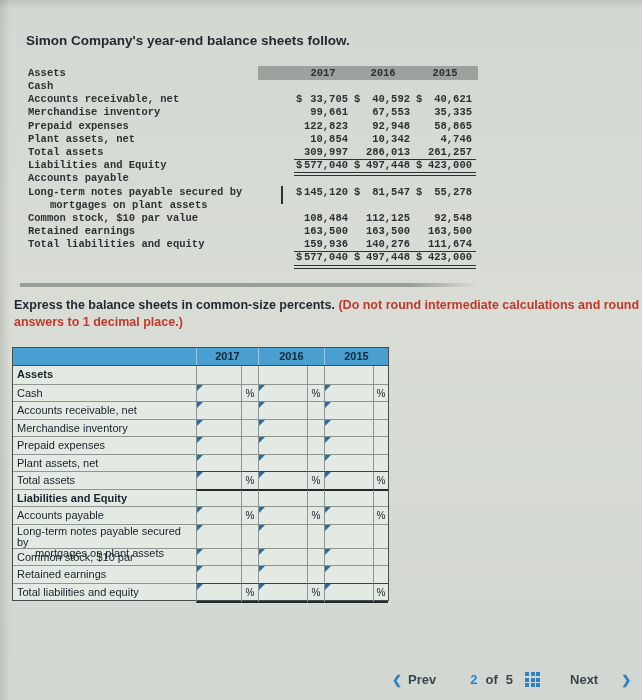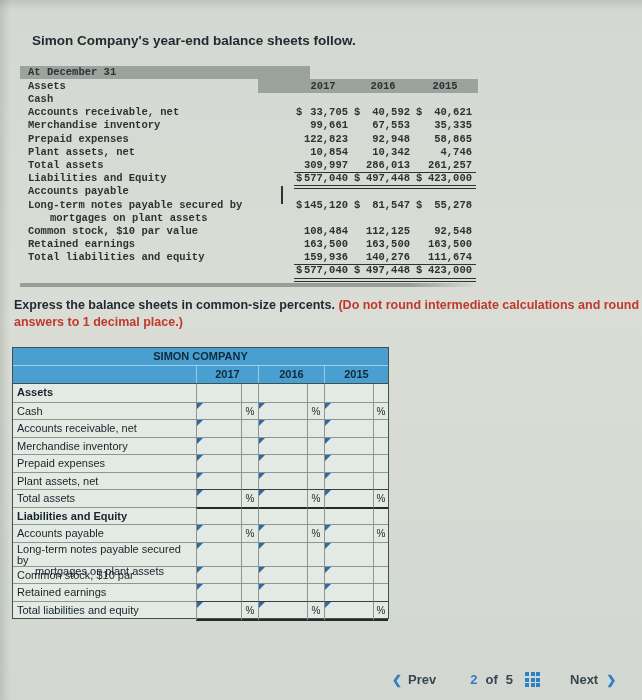--- a/index.html
+++ b/index.html
@@ -3,21 +3,21 @@
 <meta charset="utf-8">
 <style>
   html,body{margin:0;padding:0;}
   body{width:642px;height:700px;background:#d5d9d3;font-family:"Liberation Sans",sans-serif;}
   .page{position:relative;width:642px;height:700px;overflow:hidden;
         background:linear-gradient(180deg,#bfc4bf 0,#d3d8d2 10px,#d9ddd6 45%,#d3d7d1 100%);}
   .page::before{content:"";position:absolute;inset:0;pointer-events:none;
         background:linear-gradient(90deg,rgba(90,95,90,.18) 0,rgba(90,95,90,0) 10px);}
 
   
-  .title{position:absolute;left:32px;top:33px;font-size:13.5px;font-weight:600;color:#222b31;}
+  .title{position:absolute;left:26px;top:33px;font-size:13.5px;font-weight:600;color:#222b31;}
   .instruction{position:absolute;left:14px;top:297px;width:628px;font-size:12.5px;line-height:17px;color:#1f2730;}
   .instr-line1{white-space:nowrap;overflow:hidden;}
   .instr-black{font-weight:600;color:#1f2730;}
   .instr-red{font-weight:700;color:#c0392b;}
 
   
   .bs{position:absolute;left:20px;top:66px;width:458px;
       font-family:"Liberation Mono","DejaVu Sans Mono",monospace;
       font-size:10.5px;font-weight:700;color:#2e3233;}
   .bs-band1{height:13px;line-height:13px;padding-left:8px;
@@ -58,35 +58,34 @@
        border-left:6px solid #2c6ca4;border-bottom:6px solid transparent;}
   .row-total .vc,.row-total .pc{border-top:1px solid #39403f;}
   .after-total .vc,.after-total .pc{border-top:2px solid #23282a;}
   .row-last .vc,.row-last .pc{border-bottom:2px solid #23282a;}
 
   
   .pager{position:absolute;left:392px;top:672px;width:240px;display:flex;align-items:center;
          font-size:13px;color:#37474f;font-weight:600;}
   .chev{color:#2f80c4;font-weight:700;font-size:12px;}
   .pager .prev{margin-right:34px;display:flex;gap:6px;align-items:center;cursor:pointer;}
-  .pager .next{margin-left:30px;display:flex;gap:8px;align-items:center;cursor:pointer;}
+  .pager .next{margin-left:30px;display:flex;gap:23px;align-items:center;cursor:pointer;}
   .pg-cur{color:#2f80c4;}
   .pg-of{margin:0 8px;font-weight:600;}
   .grid-icon{margin-left:12px;display:grid;grid-template-columns:repeat(3,4px);grid-auto-rows:4px;gap:1.5px;cursor:pointer;}
   .grid-icon span{background:#2f80c4;display:block;}
 </style>
 </head>
 <body>
 
 <div class="page">
 
   <div class="title">Simon Company's year-end balance sheets follow.</div>
 
   <div class="bs">
-    <div class="bs-band1">At December 31</div>
     <div class="bs-band2">
       <div class="sec">Assets</div>
       <div class="yr">2017</div>
       <div class="yr">2016</div>
       <div class="yr">2015</div>
     </div>
     <div>
         <div class="bs-row">
           <div class="bs-label">Cash</div>
           <div class="bs-val">
@@ -303,21 +302,20 @@
   <div class="bs-divider"></div>
 
   <div class="instruction">
     <div class="instr-line1">
       <span class="instr-black">Express the balance sheets in common-size percents. </span><span class="instr-red">(Do not round intermediate calculations and round your fina</span>
     </div>
     <div class="instr-red">answers to 1 decimal place.)</div>
   </div>
 
   <div class="ws">
-    <div class="ws-title">SIMON COMPANY</div>
     <div class="ws-years">
       <div></div>
       <div class="yc">2017</div>
       <div class="yc">2016</div>
       <div class="yc">2015</div>
     </div>
     <div>
         <div class="ws-row">
           <div class="lbl sec-lbl">Assets</div>
           <div class="vc"></div>

